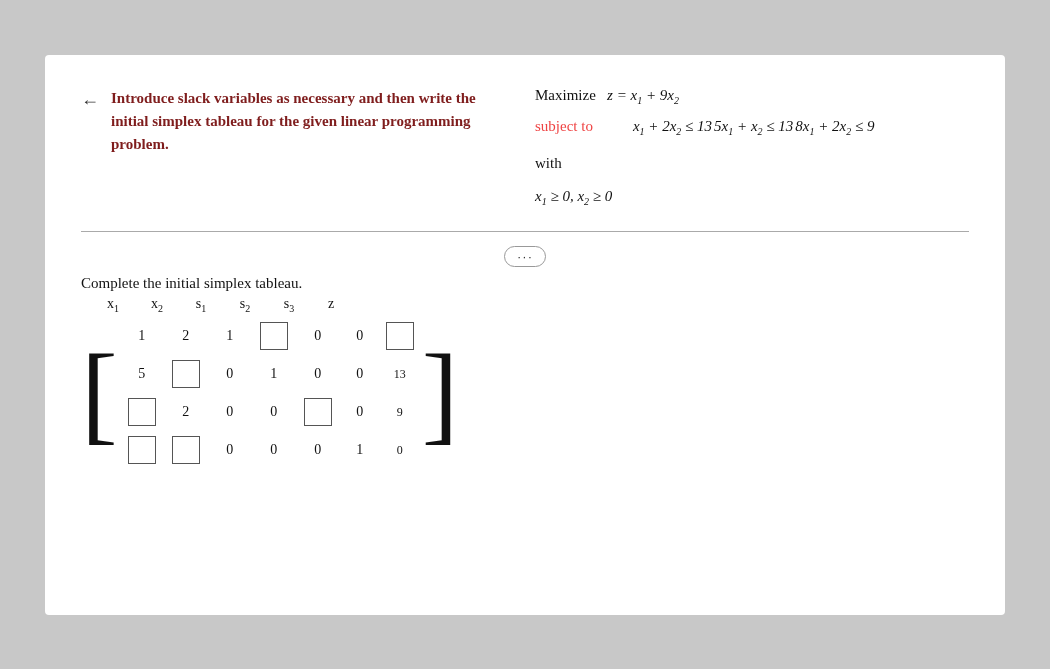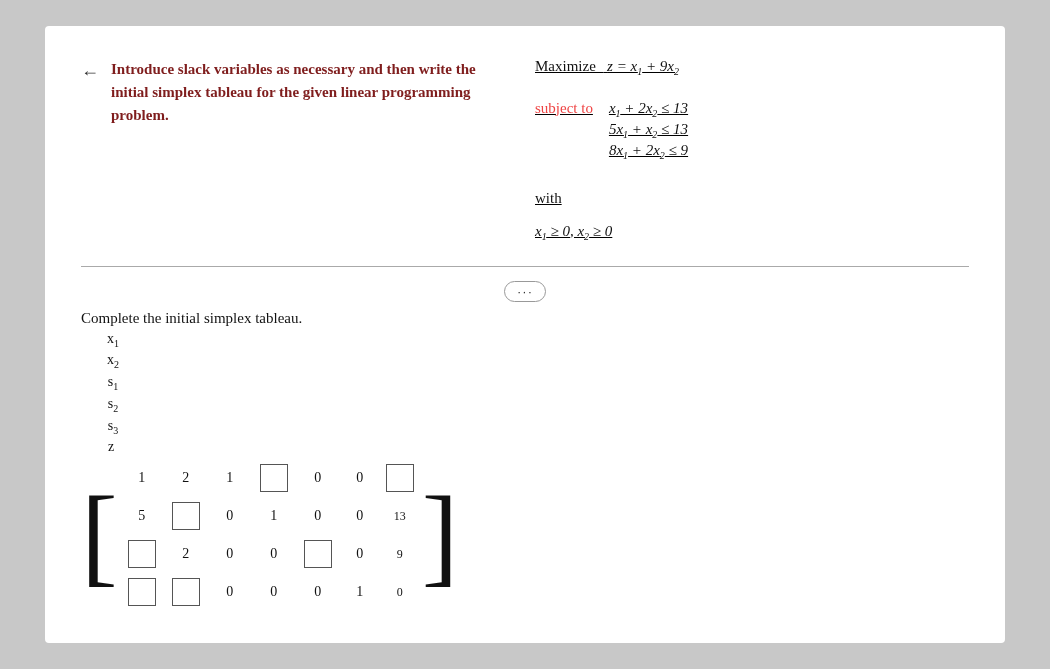--- a/index.html
+++ b/index.html
@@ -57,22 +57,21 @@
       max-width: 400px;
       font-weight: bold;
     }
 
     .right-panel {
       flex: 1;
       display: flex;
       flex-direction: column;
       align-items: flex-start;
       padding-left: 20px;
-      gap: 19px;
-      text-decoration: underline;
+      gap: 8px;
     }
 
     .maximize-line {
       font-size: 15px;
       color: #111;
       margin-bottom: 4px;
     }
 
     .constraints-block {
       display: flex;
@@ -83,22 +82,23 @@
 
     .subject-label {
       font-size: 15px;
       color: #ef4444;
       white-space: nowrap;
       padding-top: 0;
     }
 
     .constraints-list {
       display: flex;
-      flex-direction: column;
+      flex-direction: row;
       gap: 2px;
+      margin-left: 24px;
     }
 
     .constraint-line {
       font-size: 15px;
       color: #111;
     }
 
     .with-line {
       display: flex;
       flex-direction: column;
@@ -145,21 +145,21 @@
     }
 
     .tableau-wrapper {
       display: flex;
       flex-direction: column;
       align-items: flex-start;
     }
 
     .col-headers {
       display: flex;
-      flex-direction: column;
+      flex-direction: row;
       margin-left: 10px;
       gap: 0;
     }
 
     .col-header {
       width: 44px;
       text-align: center;
       font-size: 14px;
       color: #111;
       padding-bottom: 4px;

